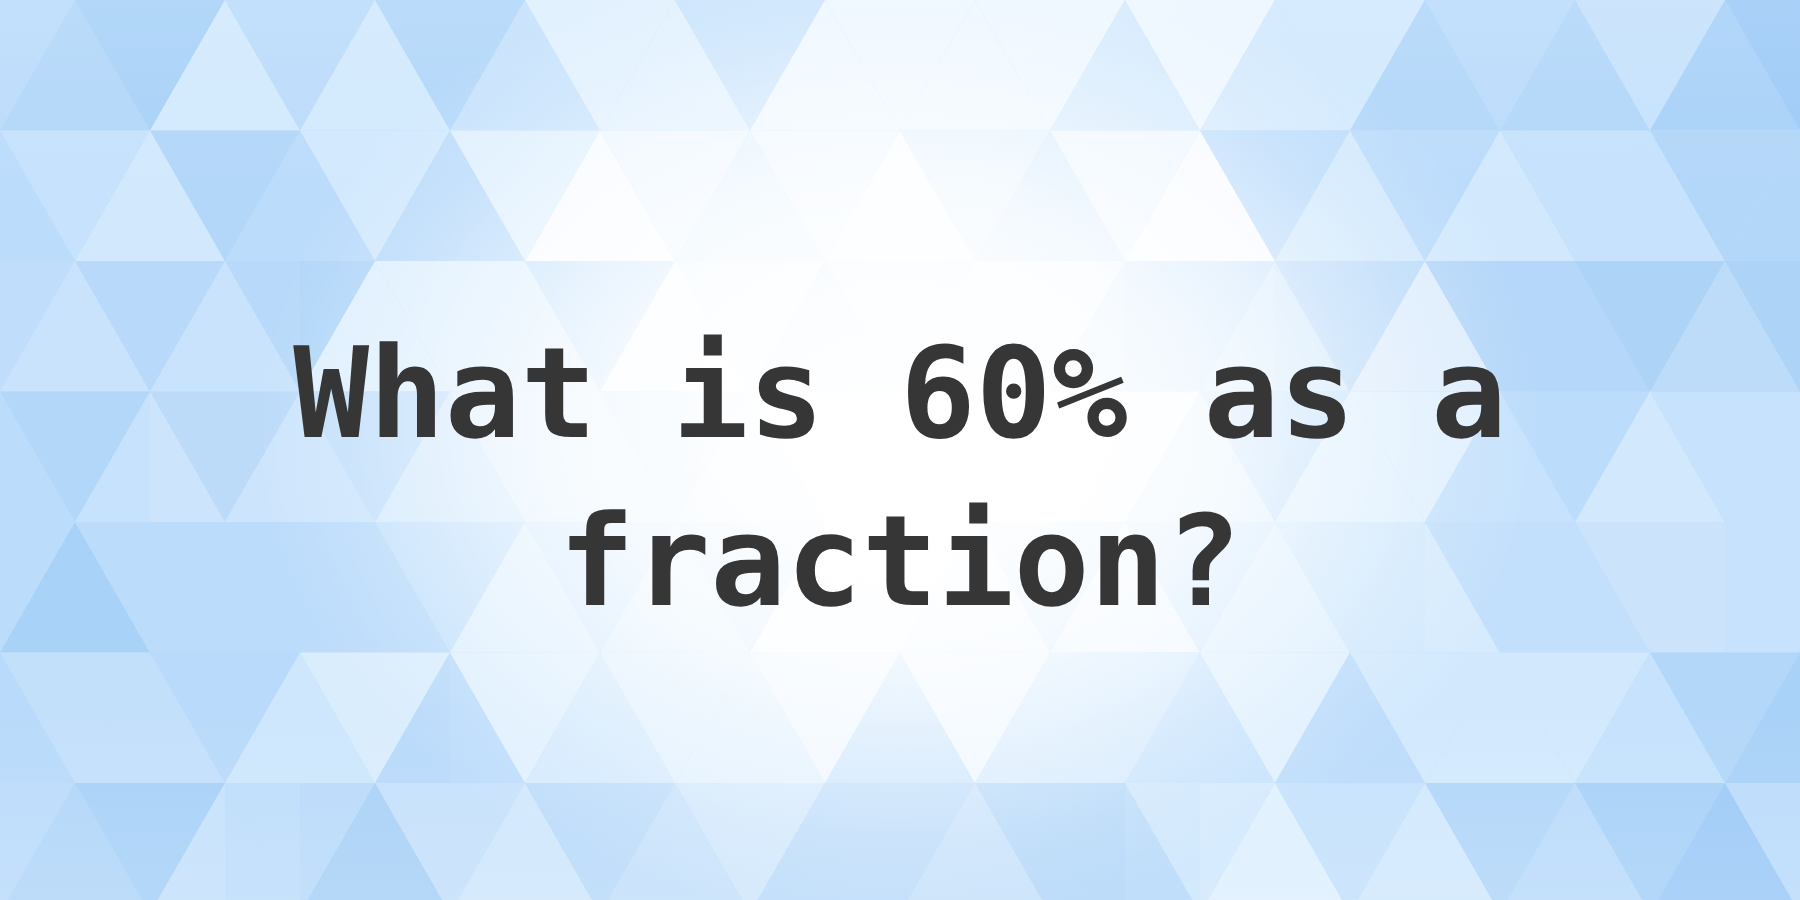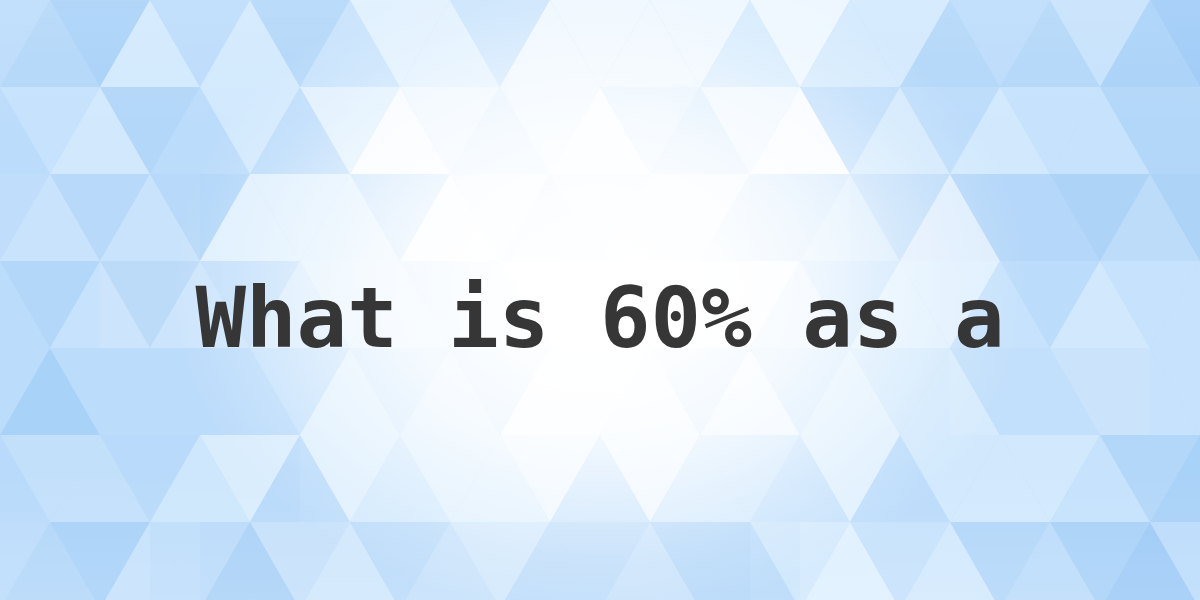--- a/index.html
+++ b/index.html
@@ -304,15 +304,16 @@
       <rect x="100" y="261" width="600" height="87" fill="#ffffff" opacity="0.122"></rect>
       <rect x="-100" y="435" width="400" height="87" fill="#8fc2f5" opacity="0.053"></rect>
       <rect x="200" y="522" width="600" height="87" fill="#8fc2f5" opacity="0.057"></rect>
     </svg>
 
   <div id="bg-glow"></div>
   <div id="bg-vignette"></div>
 
   <div id="headline-block">
     <div class="headline-line">What is 60% as a</div>
+    <div class="headline-line">fraction?</div>
   </div>
 
 </div>
 
 </body></html>

